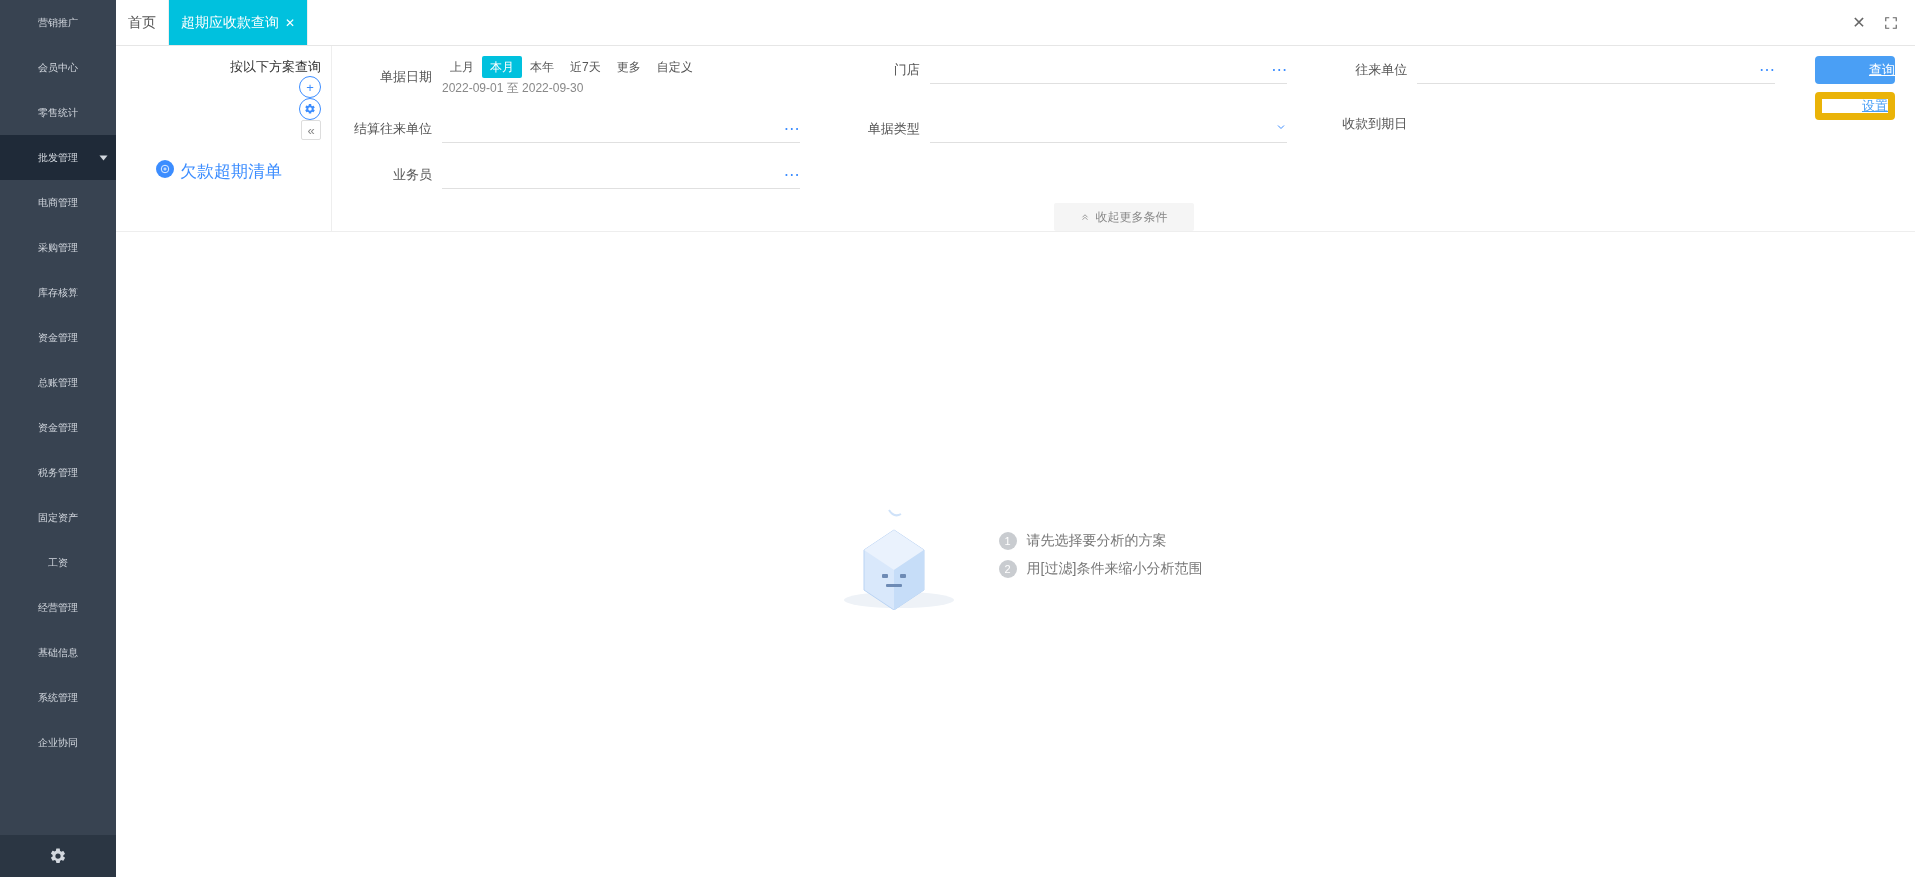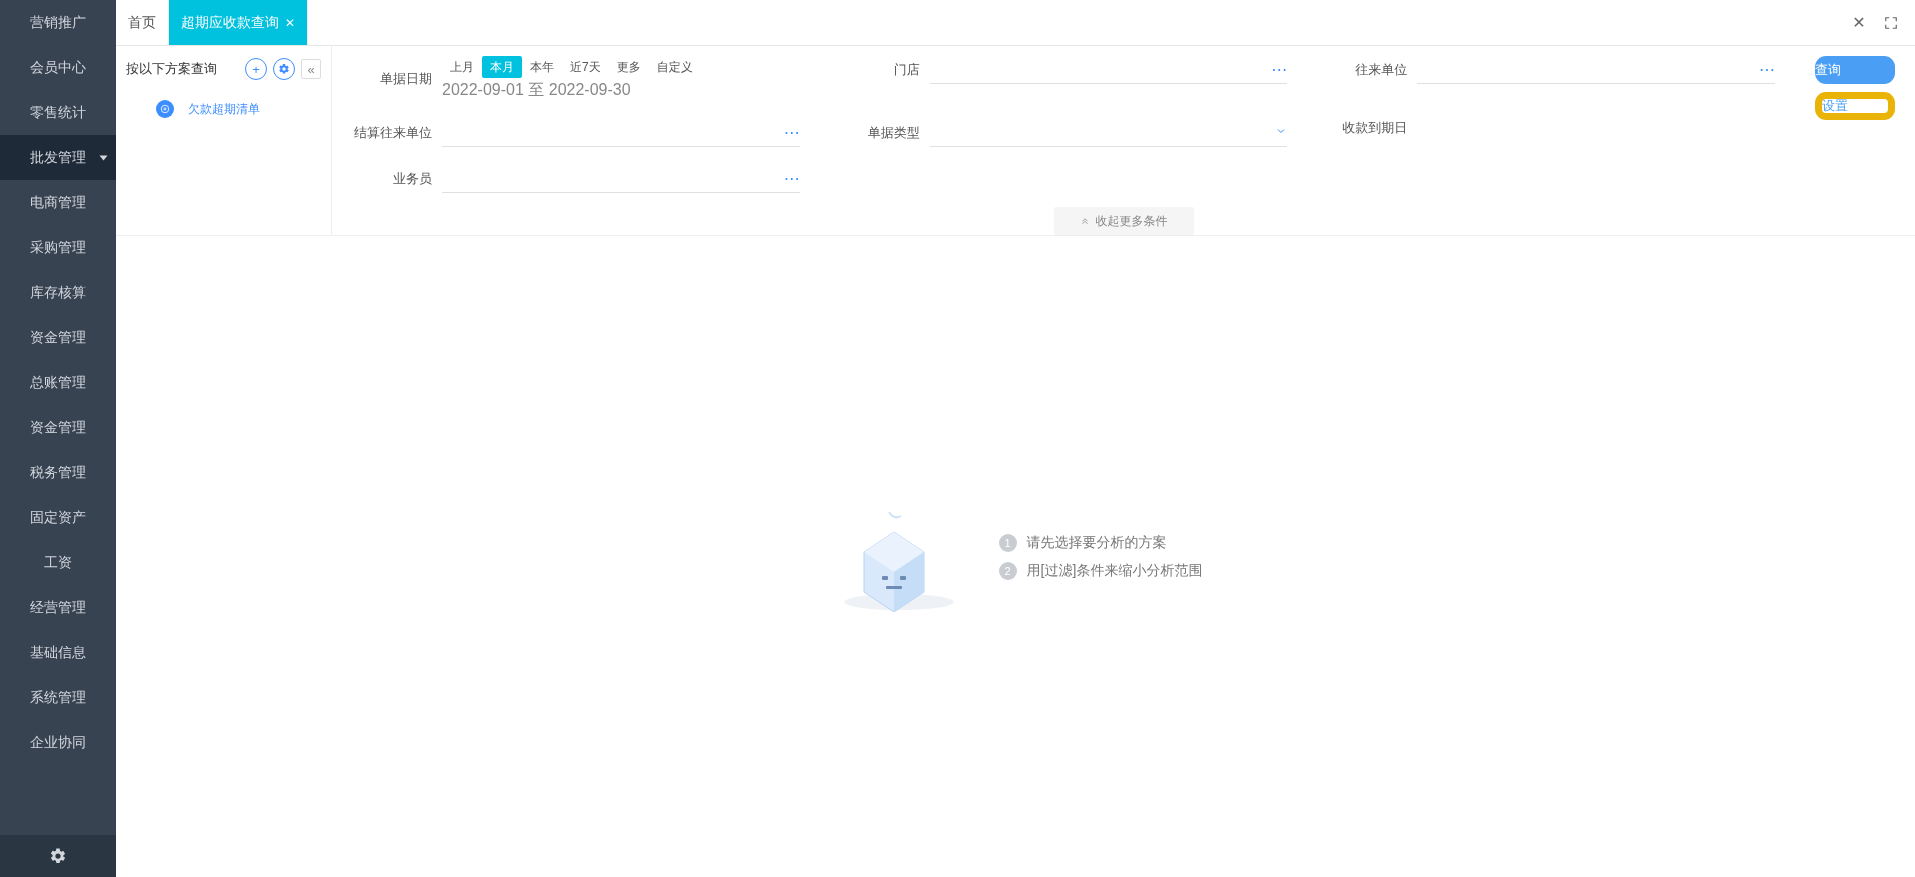--- a/index.html
+++ b/index.html
@@ -2,21 +2,21 @@
 <html><head>
 <meta charset="utf-8">
 <style>
   * { box-sizing: border-box; margin: 0; padding: 0; }
   html, body { height: 100%; font-family: "Microsoft YaHei", -apple-system, Arial, sans-serif; font-size: 13px; color: #333; background: #fff; }
   body { display: flex; overflow: hidden; }
 
   
   .sidebar { width: 116px; background: #384351; color: #d2d7de; display: flex; flex-direction: column; flex-shrink: 0; }
   .sidebar-scroll { flex: 1; overflow-y: auto; }
-  .sidebar-item { height: 45px; display: flex; align-items: center; justify-content: center; cursor: pointer; position: relative; font-size: 14px; font-family: Liberation Serif, serif; }
+  .sidebar-item { height: 45px; display: flex; align-items: center; justify-content: center; cursor: pointer; position: relative; font-size: 10px; font-family: Liberation Serif, serif; }
   .sidebar-item.active { background: #1f2a38; }
   .sidebar-item.active::after { content: ""; width: 0; height: 0; border-top: 4px solid transparent; border-bottom: 4px solid transparent; border-left: 5px solid #d2d7de; position: absolute; right: 10px; transform: rotate(90deg); }
   .sidebar-footer { height: 42px; background: #2b3643; display: flex; align-items: center; justify-content: center; cursor: pointer; }
   .sidebar-footer svg { width: 18px; height: 18px; fill: #d2d7de; }
 
   
   .main { flex: 1; display: flex; flex-direction: column; min-width: 0; }
 
   
   .tabs-bar { height: 46px; display: flex; align-items: stretch; border-bottom: 1px solid #e6e6e6; padding-right: 8px; }
@@ -31,48 +31,48 @@
   .title-bar h1 { font-size: 19px; font-weight: 400; color: #333; }
   .title-bar .spacer { flex: 1; }
   .title-bar .action { display: flex; align-items: center; gap: 4px; margin-left: 20px; color: #3c8dff; cursor: pointer; font-size: 13px; }
   .title-bar .action svg { width: 14px; height: 14px; }
 
   
   .work-area { display: flex; border-bottom: 1px solid #eee; }
 
   
   .scheme-panel { width: 216px; border-right: 1px solid #eee; padding: 12px 10px; position: relative; }
-  .scheme-panel-header { display: flex; align-items: center; margin-bottom: 14px; }
+  .scheme-panel-header { display: flex; align-items: flex-end; margin-bottom: 14px; flex-direction: column; }
   .scheme-panel-header .label { font-size: 13px; color: #333; }
   .scheme-panel-header .spacer { flex: 1; }
   .round-icon { width: 22px; height: 22px; border: 1px solid #3c8dff; border-radius: 50%; display: flex; align-items: center; justify-content: center; color: #3c8dff; margin-left: 6px; cursor: pointer; }
   .round-icon.gear { border-color: #3c8dff; }
   .collapse-btn { width: 20px; height: 20px; border: 1px solid #ddd; border-radius: 2px; display: flex; align-items: center; justify-content: center; color: #888; margin-left: 6px; cursor: pointer; }
-  .scheme-item { display: flex; align-items: center; gap: 14px; padding: 6px 4px 6px 30px; color: #3c8dff; cursor: pointer; font-size: 12px; }
+  .scheme-item { display: flex; align-items: flex-start; gap: 6px; padding: 6px 4px 6px 30px; color: #3c8dff; cursor: pointer; font-size: 17px; }
   .scheme-item .badge { width: 18px; height: 18px; border-radius: 50%; background: #3c8dff; color: #fff; display: flex; align-items: center; justify-content: center; font-size: 11px; }
 
   
   .filter-panel { flex: 1; padding: 10px 0 0 0; position: relative; }
   .filter-grid { display: grid; grid-template-columns: 1fr 1fr 1fr 80px; column-gap: 40px; row-gap: 18px; padding: 0 20px; align-items: start; }
   .filter-row { display: flex; align-items: center; }
   .filter-label { width: 80px; text-align: right; color: #555; margin-right: 10px; font-size: 13px; }
   .filter-control { flex: 1; min-height: 28px; border-bottom: 1px solid #e0e0e0; display: flex; align-items: center; position: relative; }
   .filter-control .picker-icon { color: #3c8dff; font-size: 16px; cursor: pointer; margin-left: auto; }
   .filter-control .dropdown-icon { color: #3c8dff; margin-left: auto; cursor: pointer; }
   .filter-control input { border: none; outline: none; width: 100%; font-size: 13px; color: #333; background: transparent; }
   .filter-control input::placeholder { color: #bbb; }
   .date-icon { color: #888; margin-left: auto; cursor: pointer; }
 
   .date-chips { display: flex; flex-wrap: wrap; gap: 0; align-items: center; }
   .date-chip { height: 22px; padding: 0 8px; display: flex; align-items: center; border-radius: 2px; cursor: pointer; color: #555; font-size: 12px; }
   .date-chip.active { background: #00c1de; color: #fff; }
-  .date-range { width: 100%; font-size: 16px; color: #888; margin-top: 2px; }
+  .date-range { width: 100%; font-size: 12px; color: #888; margin-top: 2px; }
 
   .action-col { display: flex; flex-direction: column; gap: 8px; }
-  .btn { height: 28px; border-radius: 11px; display: flex; align-items: center; justify-content: flex-start; cursor: pointer; font-size: 13px; }
+  .btn { height: 28px; border-radius: 4px; display: flex; align-items: center; justify-content: flex-end; cursor: pointer; font-size: 13px; text-decoration: underline; }
   .btn-primary { background: #4a9ff5; color: #fff; }
   .btn-outline { border: 7px solid #eab308; color: #4a9ff5; }
 
   .collapse-bar { height: 28px; background: #f5f5f5; display: flex; align-items: center; justify-content: center; gap: 6px; color: #888; font-size: 12px; cursor: pointer; margin-top: 14px; border-radius: 2px; width: 140px; margin-left: auto; margin-right: auto; }
 
   
   .empty-state { flex: 1; display: flex; align-items: center; justify-content: center; gap: 30px; }
   .empty-illustration { width: 140px; height: 110px; position: relative; }
   .empty-steps { list-style: none; }
   .empty-steps li { display: flex; align-items: center; gap: 10px; margin: 10px 0; color: #777; font-size: 14px; }

